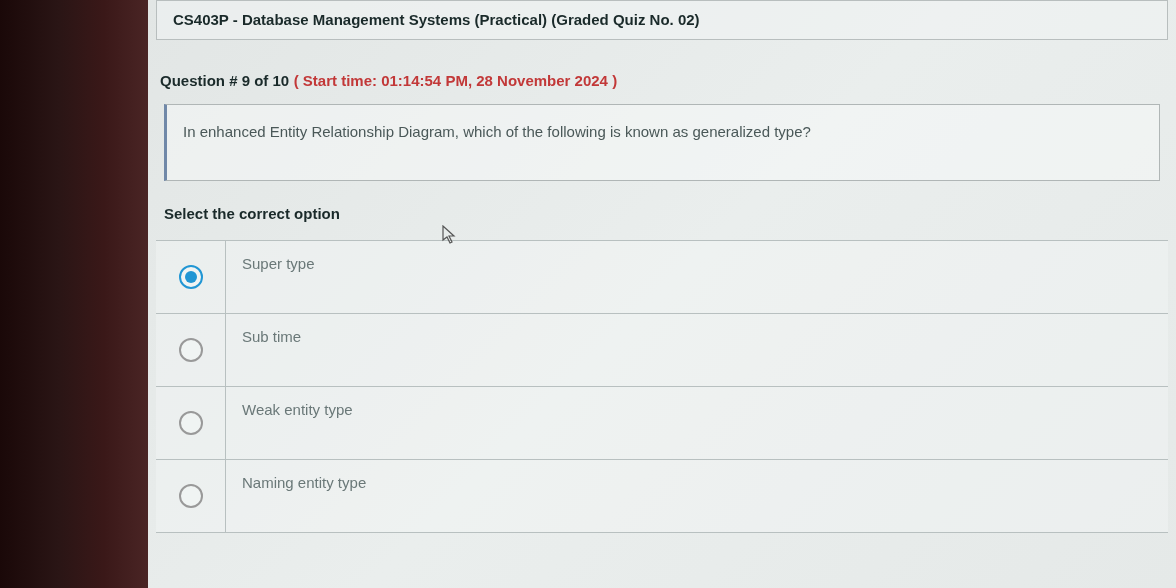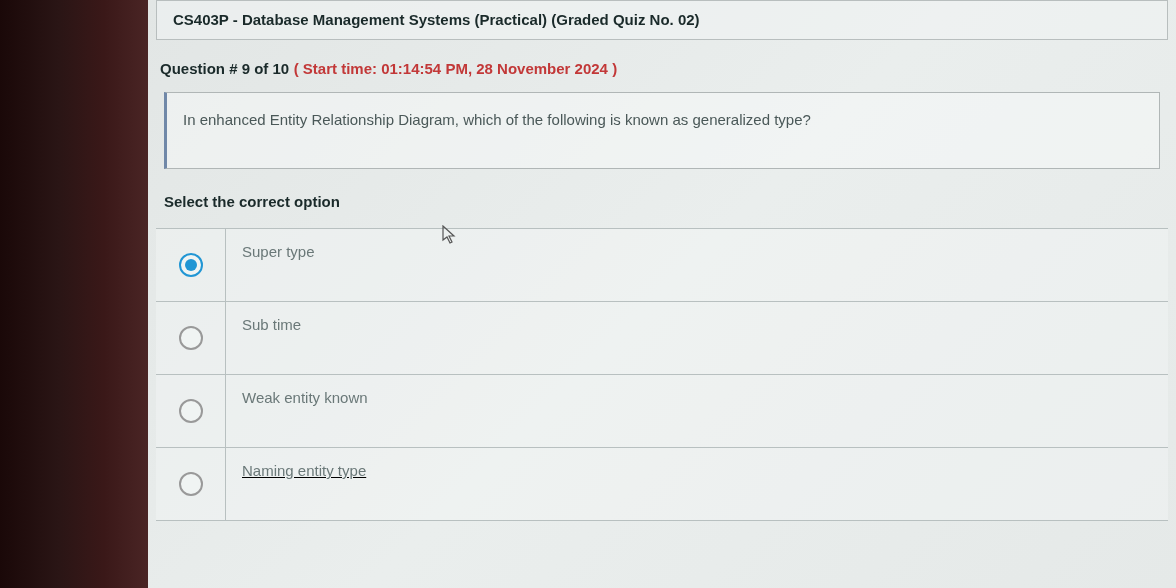--- a/index.html
+++ b/index.html
@@ -29,21 +29,21 @@
       left: 148px;
       top: 0;
       right: 0;
       height: 100%;
       background: linear-gradient(135deg, #e2e6e5 0%, #eaeeed 50%, #e5e9e8 100%);
       padding: 0;
     }
     .course-header {
       border: 1px solid #b8bebe;
       padding: 10px 16px;
-      margin: 0 8px 20px 8px;
+      margin: 0 8px 32px 8px;
       background: rgba(240, 244, 243, 0.6);
     }
     .course-title {
       font-weight: bold;
       font-size: 15px;
       color: #1a2a2a;
     }
     .question-header {
       padding: 0 12px;
       margin-bottom: 14px;
@@ -83,21 +83,20 @@
     }
     .option-row {
       display: flex;
       align-items: flex-start;
       border-top: 1px solid #b8c0c0;
       padding: 0;
       background: rgba(245, 248, 247, 0.4);
     }
     .option-row:last-child {
       border-bottom: 1px solid #b8c0c0;
-      text-decoration: underline;
     }
     .radio-cell {
       width: 70px;
       display: flex;
       align-items: center;
       justify-content: center;
       padding: 24px 0;
       border-right: 1px solid #b8c0c0;
     }
     .radio-outer {
@@ -179,21 +178,21 @@
       </div>
       <div class="option-label-cell">Sub time</div>
     </div>
 
     <div class="option-row">
       <div class="radio-cell">
         <div class="radio-outer">
           
         </div>
       </div>
-      <div class="option-label-cell">Weak entity known</div>
+      <div class="option-label-cell">Weak entity type</div>
     </div>
 
     <div class="option-row">
       <div class="radio-cell">
         <div class="radio-outer">
           
         </div>
       </div>
       <div class="option-label-cell">Naming entity type</div>
     </div>

